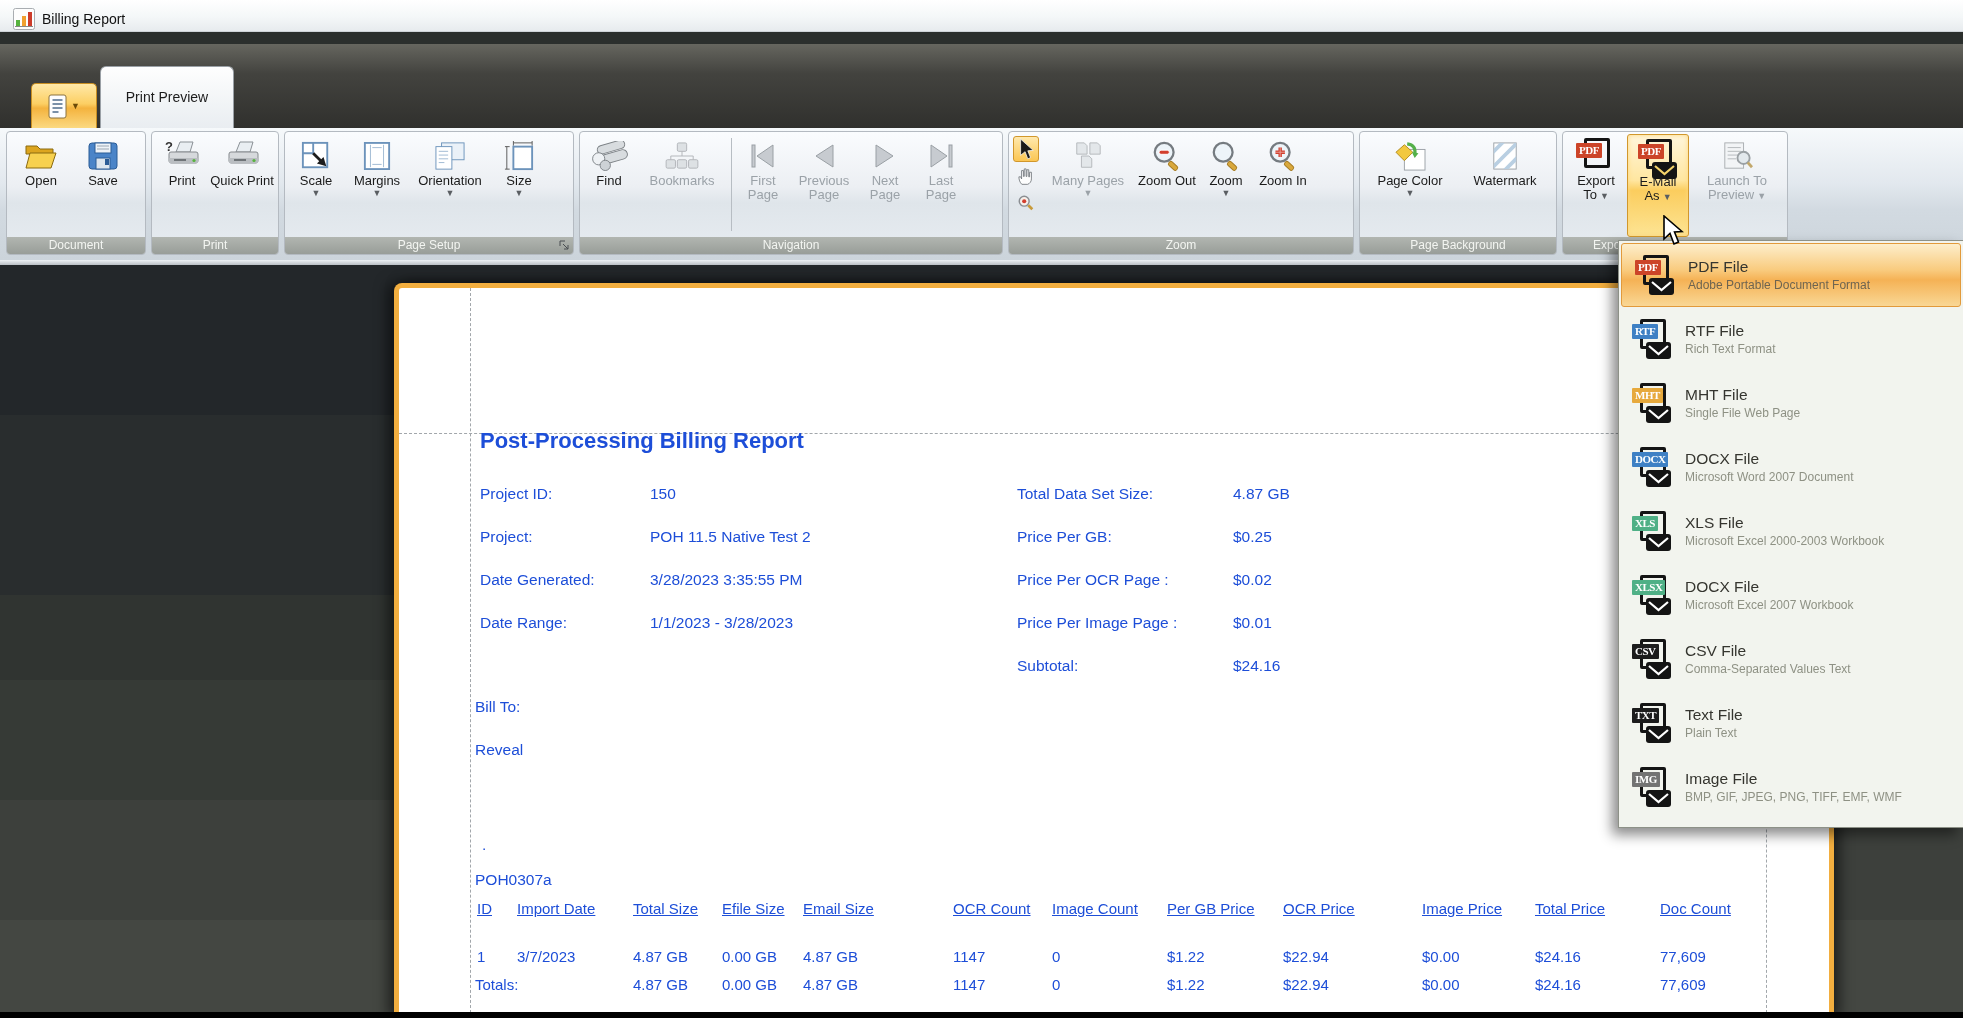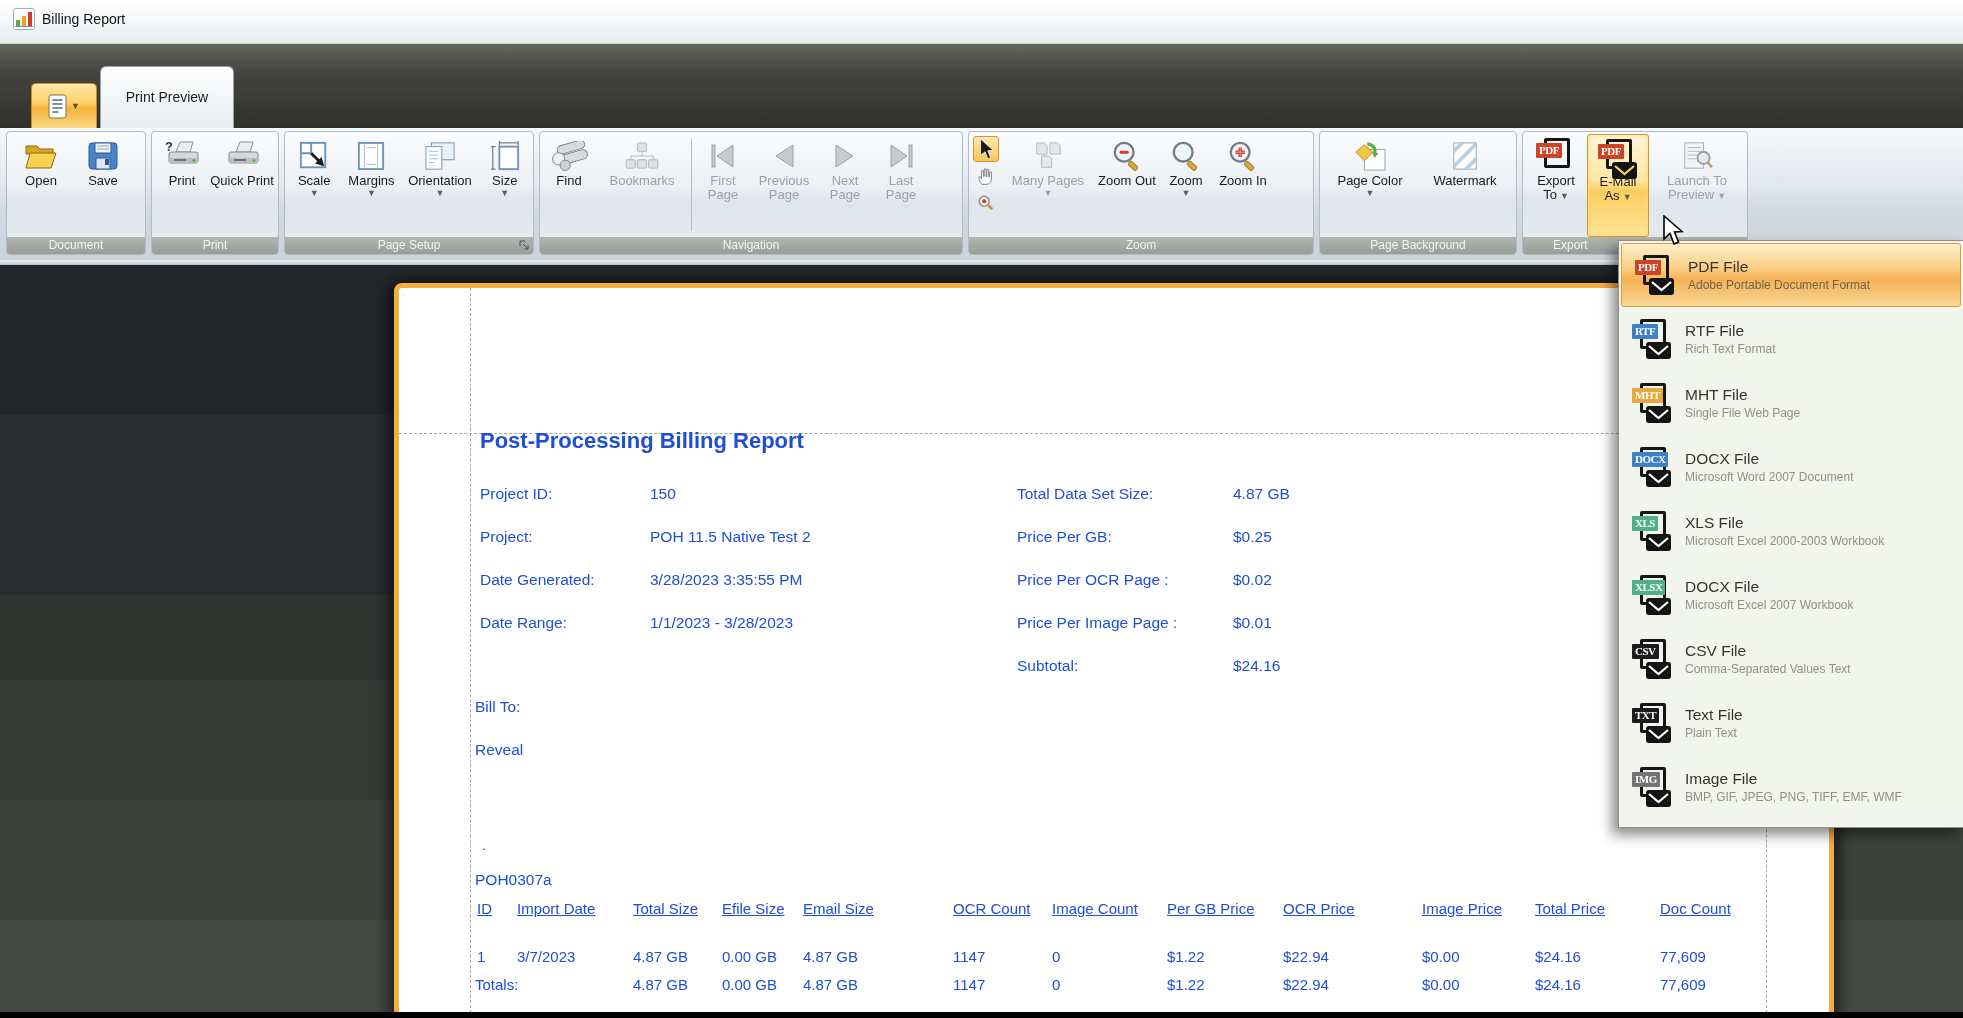--- a/index.html
+++ b/index.html
@@ -1,21 +1,21 @@
 <!DOCTYPE html>
 <html><head>
 <meta charset="utf-8">
 <title>Billing Report</title>
 <style>
   * { margin:0; padding:0; box-sizing:border-box; }
   html,body { width:1963px; height:1018px; overflow:hidden;
     font-family:"Liberation Sans", sans-serif; background:#2b2f2d; position:relative; }
 
   
-  .titlebar { position:absolute; top:0; left:0; width:100%; height:44px;
+  .titlebar { position:absolute; top:0; left:0; width:100%; height:32px;
     background:linear-gradient(#ffffff,#f4f7f8 55%,#e7ebee); border-bottom:1px solid #cfd4d8; }
   .app-icon { position:absolute; left:13px; top:8px; width:22px; height:22px; }
   .win-title { position:absolute; left:42px; top:11px; font-size:14px; color:#111; }
 
   
   .darkband { position:absolute; top:44px; left:0; width:100%; height:84px;
     background:linear-gradient(#66665f,#43433f 35%,#30302d); }
   .qat-chevron { position:absolute; left:30px; top:48px; width:16px; height:18px; color:#e8e8e6; }
   .qat-chevron svg { display:block; }
   .appmenu-btn { position:absolute; left:31px; top:83px; width:66px; height:45px;
@@ -189,21 +189,21 @@
           <rect x="10" y="19" width="12" height="2" fill="#6f7478"></rect>
           <circle cx="30" cy="20.5" r="1.6" fill="#57b33e"></circle>
             </svg>
           </div>
         <div class="lbl">Quick Print</div>
       </div>
     </div>
     <div class="glabel">Print</div>
   </div>
 
-  <div class="rgroup" style="width:250px">
+  <div class="rgroup" style="width:290px">
     <div class="btns">
       <div class="rbtn" style="width:58px">
         <div class="ric">
             <svg viewBox="0 0 32 32" width="30" height="30">
           <rect x="2" y="2" width="26" height="26" fill="#fff" stroke="#6c93bb" stroke-width="2"></rect>
           <path d="M2 13 h11 V2" fill="none" stroke="#6c93bb" stroke-width="2"></path>
           <line x1="13" y1="13" x2="24" y2="24" stroke="#1c1c1c" stroke-width="3"></line>
           <polygon points="27,27 17,24 24,17" fill="#1c1c1c"></polygon>
             </svg>
           </div>

